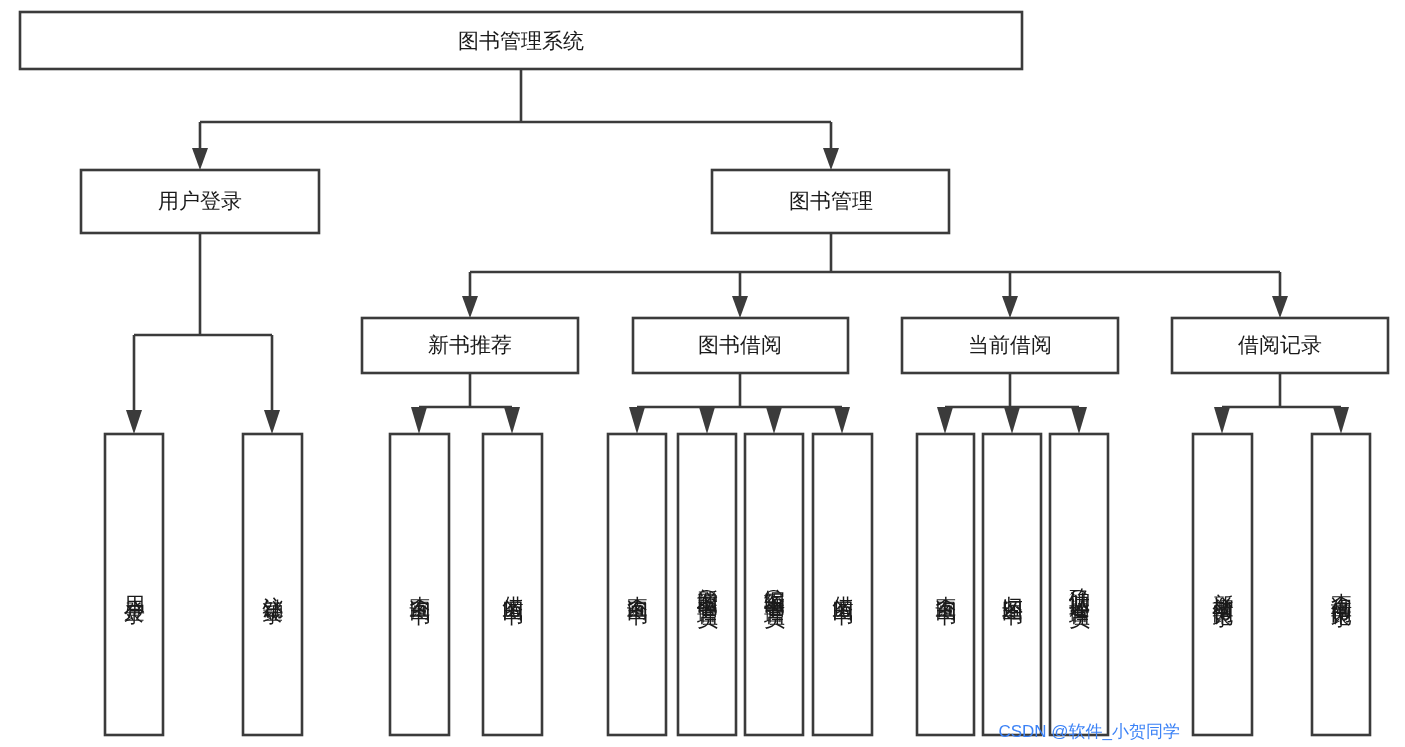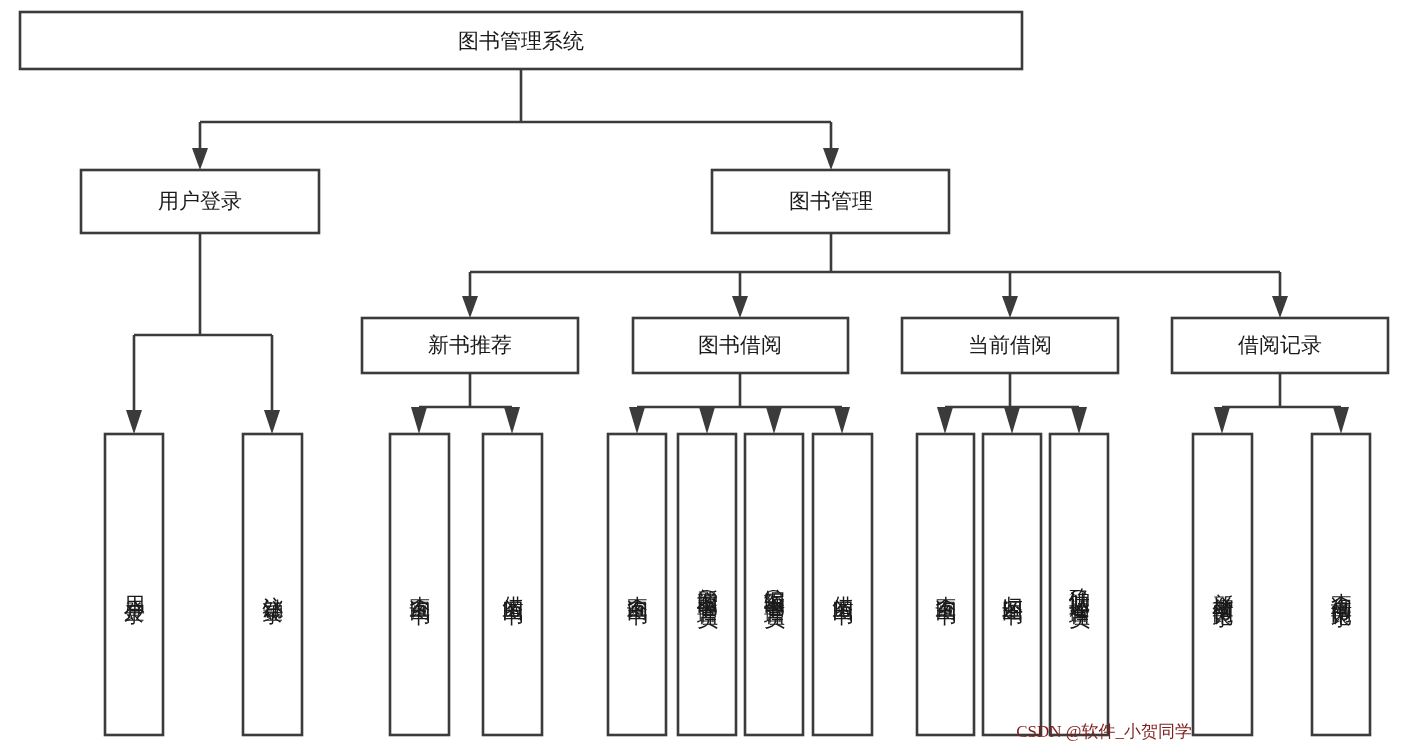--- a/index.html
+++ b/index.html
@@ -11,21 +11,20 @@
     width: 1405px;
     height: 747px;
     font-family: "DejaVu Sans", "Liberation Sans", sans-serif;
     overflow: hidden;
   }
   #diagram-root {
     position: relative;
     width: 1188px;
     height: 747px;
     background: #ffffff;
-    padding-left: 12px;
   }
   svg#tree-svg {
     position: absolute;
     left: 0;
     top: 0;
     width: 1405px;
     height: 747px;
     display: block;
   }
   .node-box {
@@ -64,23 +63,23 @@
     white-space: nowrap;
     display: flex;
     align-items: center;
     justify-content: center;
     pointer-events: none;
   }
   .watermark {
     position: absolute;
     right: 8px;
     bottom: 4px;
-    font-family: Liberation Serif, serif;
+    font-family: Liberation Sans, sans-serif;
     font-size: 17px;
-    color: #7f1d1d;
+    color: #3b82f6;
     white-space: nowrap;
   }
 </style>
 </head>
 <body>
 
 <div id="diagram-root">
 
   <svg id="tree-svg" viewBox="0 0 1405 747">
 

